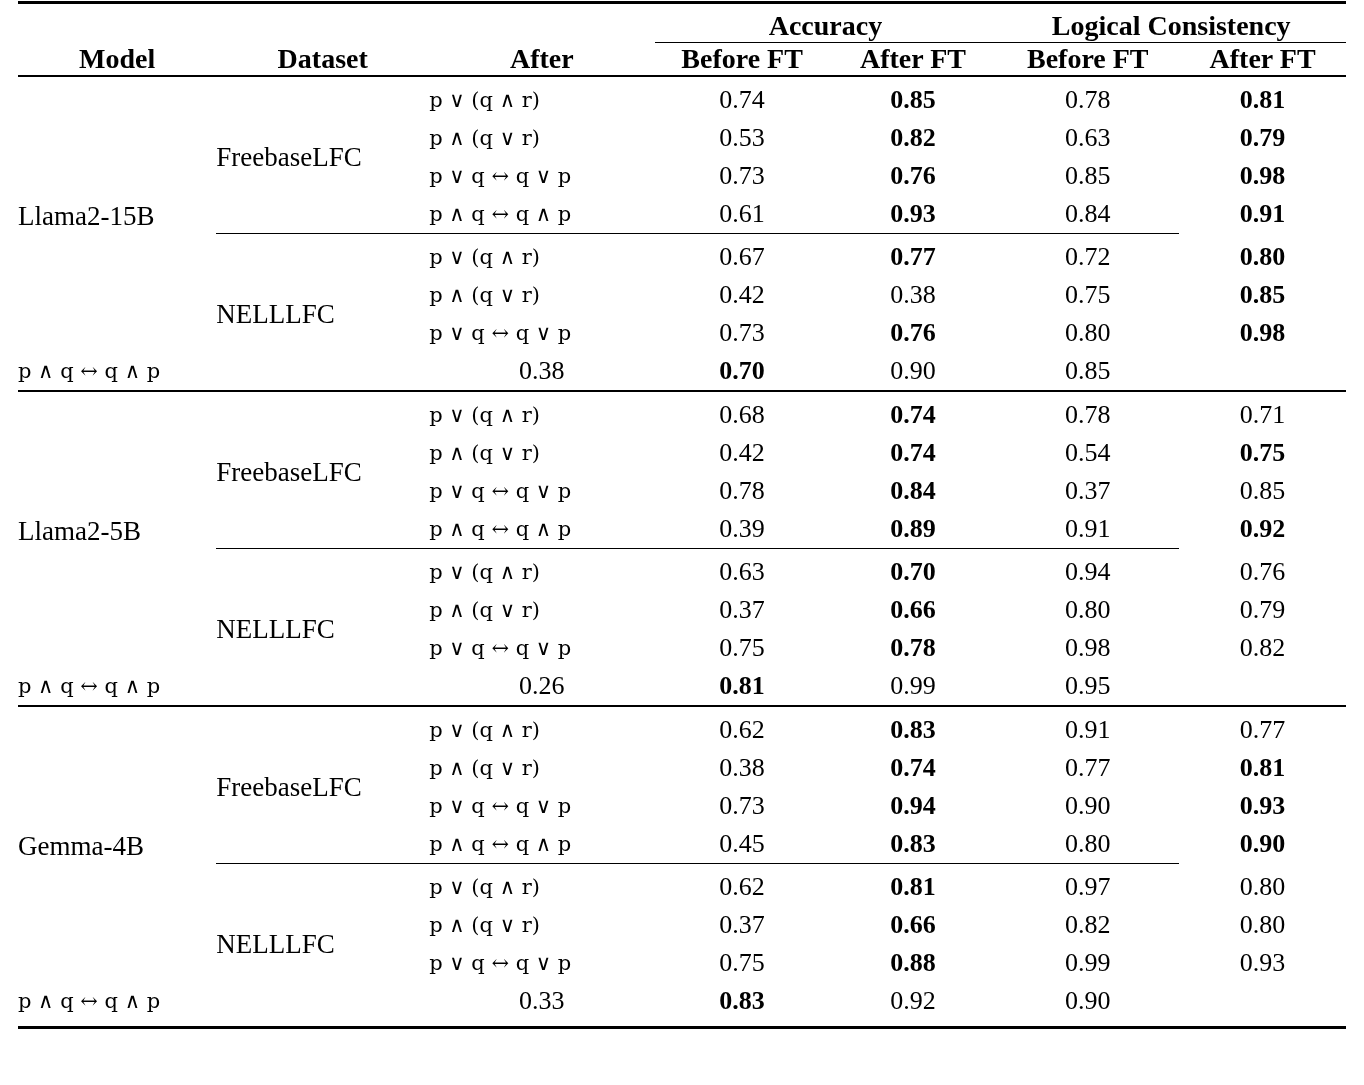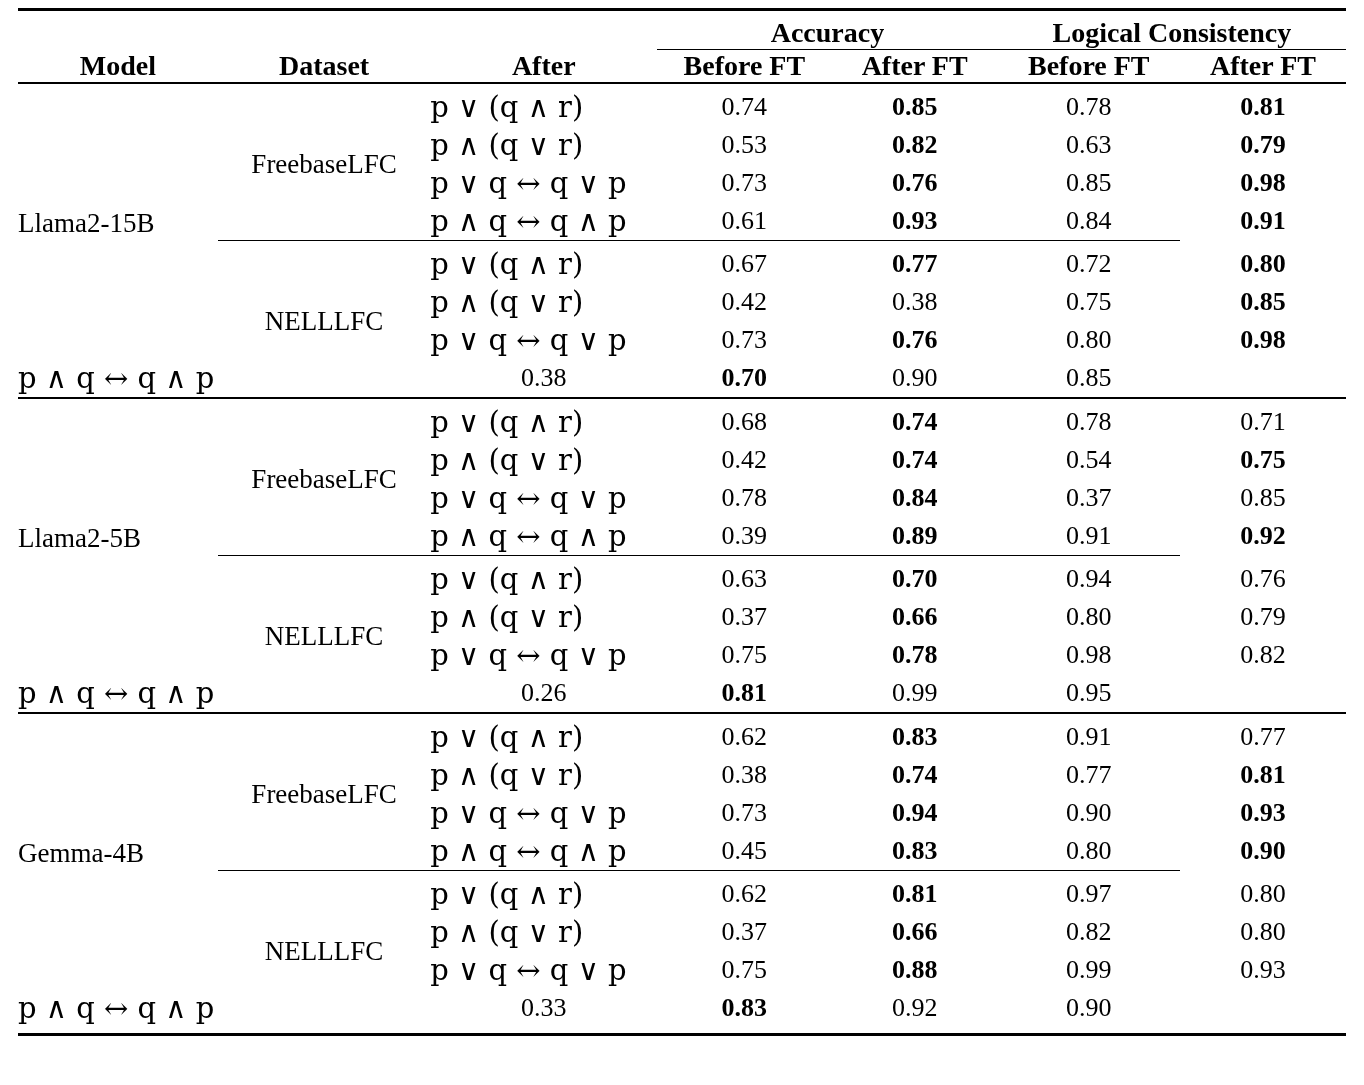--- a/index.html
+++ b/index.html
@@ -8,21 +8,21 @@
     background: #ffffff;
   }
   body {
     width: 1364px;
     font-family: "Liberation Serif", serif;
     color: #000000;
   }
   .table-wrap {
     width: 1364px;
     box-sizing: border-box;
-    padding: 8px 18px;
+    padding: 1px 18px;
   }
   table.results {
     width: 100%;
     border-collapse: collapse;
     font-size: 26px;
   }
   table.results td, table.results th {
     padding: 0;
     vertical-align: middle;
   }
@@ -50,26 +50,26 @@
   .colhead th.center { text-align: center; }
 
   td.model-cell {
     font-size: 27px;
     text-align: left;
     padding-left: 2px;
     white-space: nowrap;
   }
   td.dataset-cell {
     font-size: 27px;
-    text-align: center;
+    text-align: left;
     padding-left: 4px;
     white-space: nowrap;
   }
   td.fact-cell {
-    font-size: 29px;
+    font-size: 21px;
     text-align: left;
     padding-left: 6px;
     white-space: nowrap;
     font-family: "DejaVu Serif", serif;
   }
   td.num {
     text-align: center;
     font-size: 26px;
     white-space: nowrap;
   }

